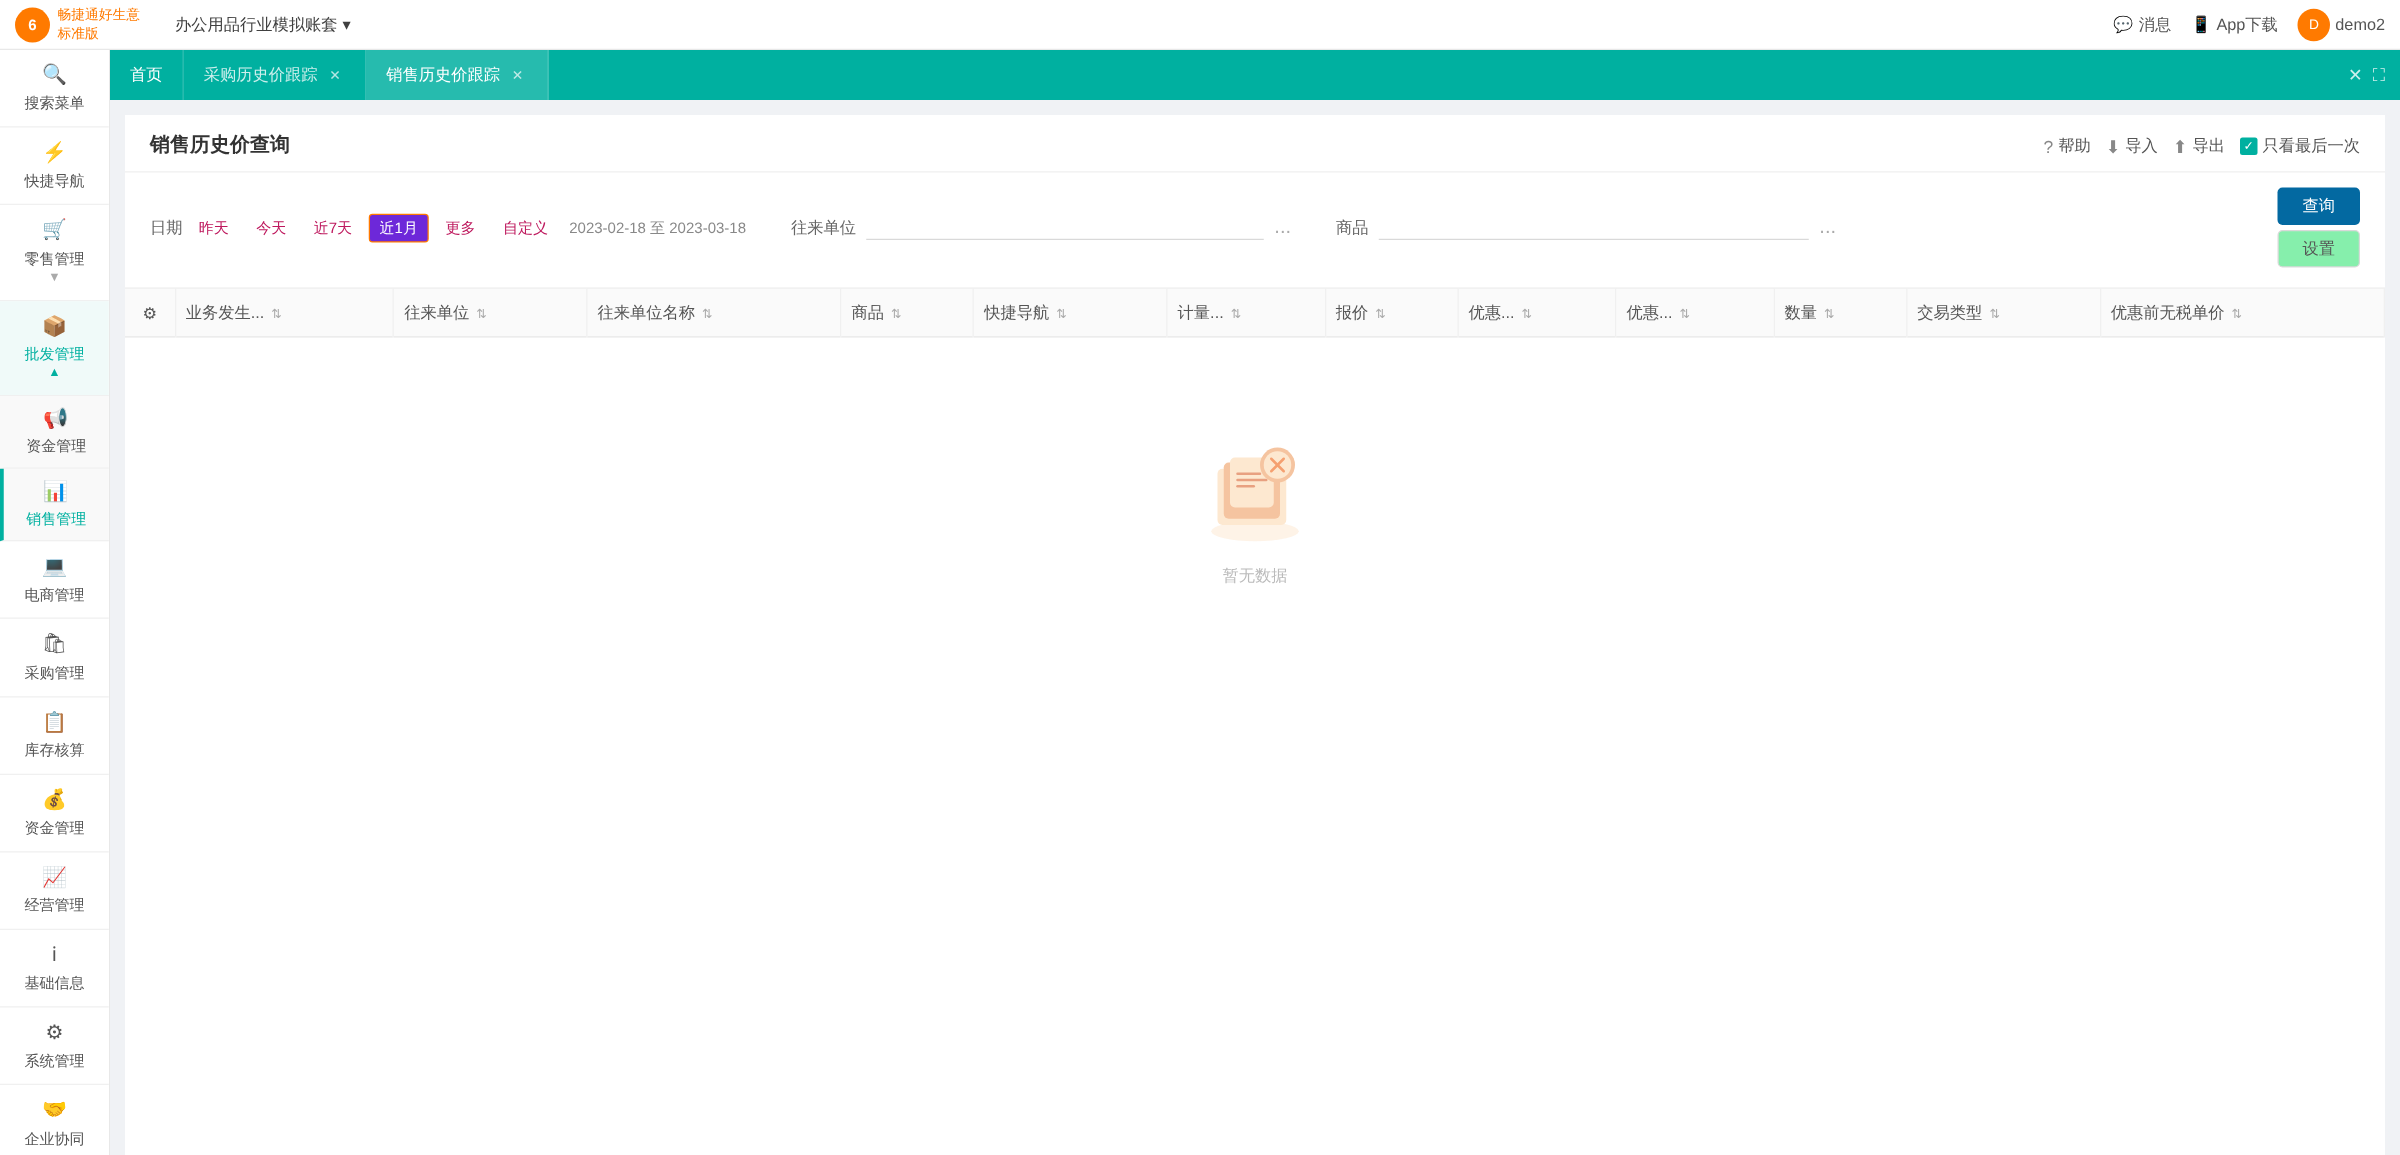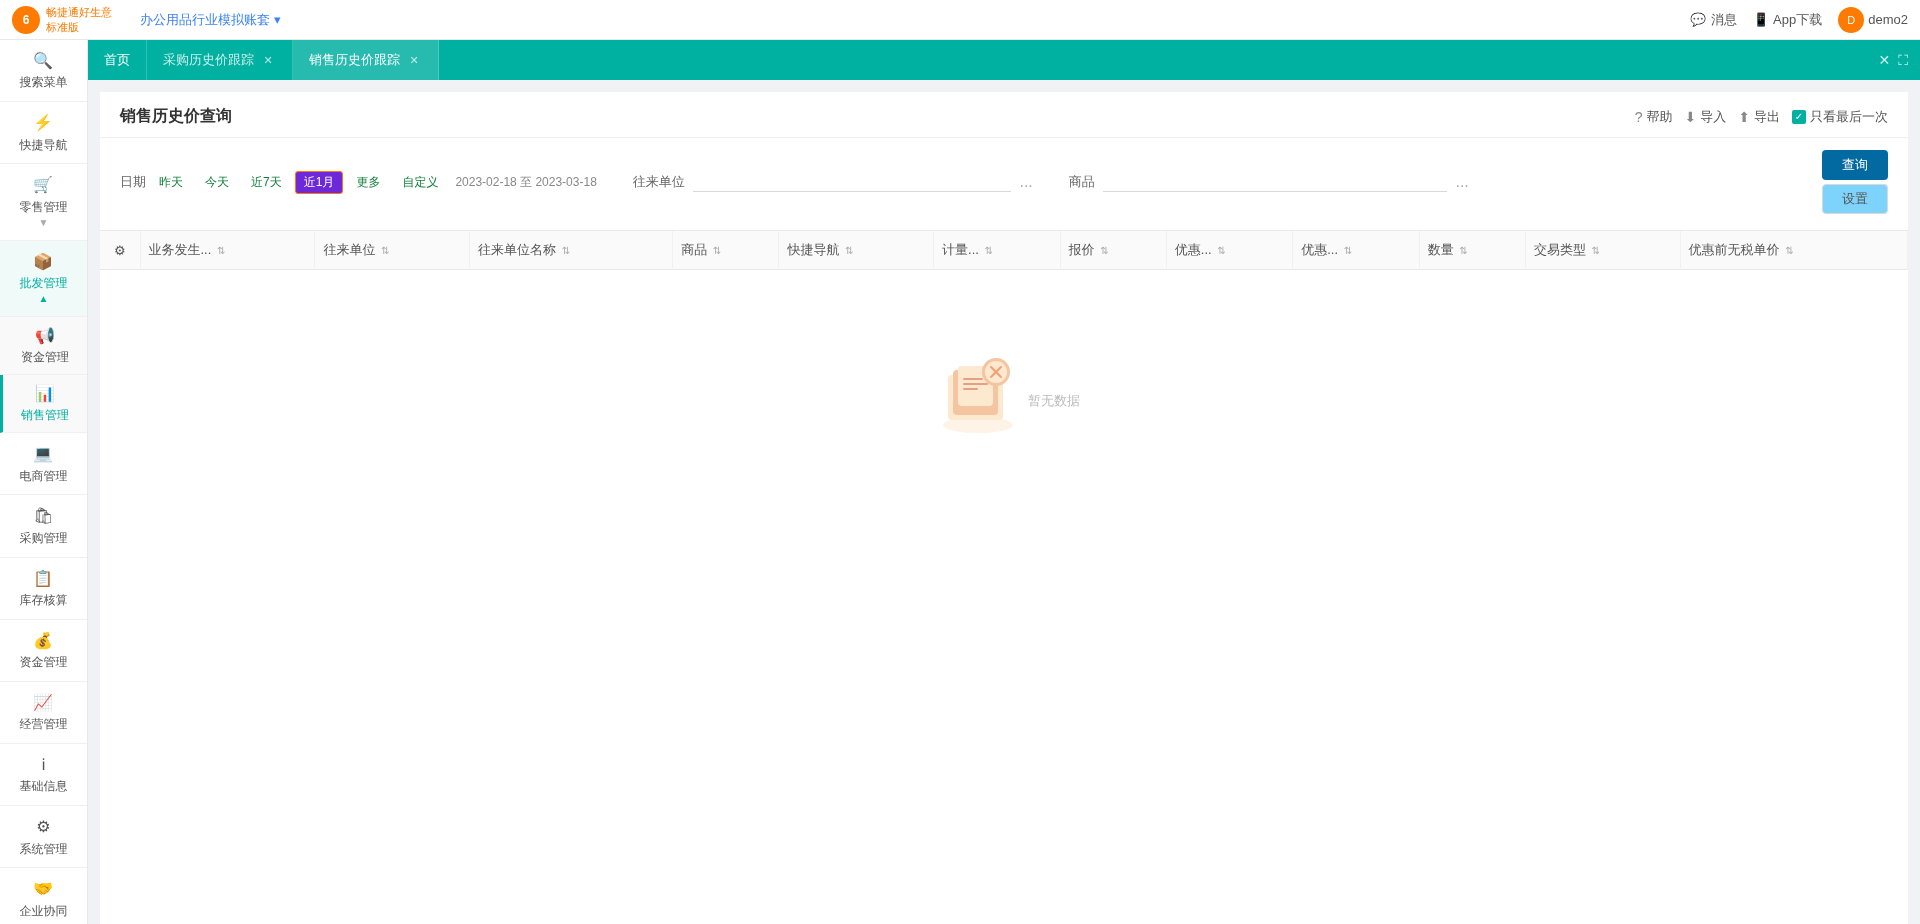--- a/index.html
+++ b/index.html
@@ -38,21 +38,21 @@
       font-size: 12px;
       font-weight: bold;
     }
     .logo-text {
       font-size: 11px;
       color: #ff7a00;
       line-height: 1.3;
     }
     .top-bar-title {
       font-size: 13px;
-      color: #3b82f6;
+      color: #404040;
       margin-left: 20px;
       display: flex;
       align-items: center;
       gap: 4px;
     }
     .top-bar-right {
       display: flex;
       align-items: center;
       gap: 16px;
       color: #555;
@@ -243,21 +243,21 @@
     .date-options {
       display: flex;
       align-items: center;
       gap: 4px;
     }
     .date-btn {
       padding: 2px 8px;
       border-radius: 3px;
       cursor: pointer;
       font-size: 12px;
-      color: #15803d;
+      color: #be185d;
       border: 1px solid transparent;
     }
     .date-btn.active {
       background: #6d28d9;
       color: white;
       border-color: #ff7a00;
     }
     .date-range {
       font-size: 12px;
       color: #888;
@@ -291,21 +291,21 @@
       padding: 6px 20px;
       background: #0369a1;
       color: white;
       border: none;
       border-radius: 4px;
       cursor: pointer;
       font-size: 13px;
     }
     .setting-btn {
       padding: 5px 16px;
-      background: #7dd3fc;
+      background: #86efac;
       color: #555;
       border: 1px solid #d9d9d9;
       border-radius: 4px;
       cursor: pointer;
       font-size: 13px;
     }
 
     
     .table-container {
       padding: 0 0;
@@ -329,21 +329,21 @@
       white-space: nowrap;
       cursor: pointer;
       user-select: none;
     }
     th .sort-icon { color: #aaa; font-size: 10px; margin-left: 2px; }
     th:first-child { width: 40px; text-align: center; }
 
     
     .empty-state {
       display: flex;
-      flex-direction: row;
+      flex-direction: column;
       align-items: center;
       justify-content: center;
       padding: 80px 20px;
       color: #bbb;
     }
     .empty-icon {
       width: 100px;
       height: 90px;
       margin-bottom: 12px;
     }

